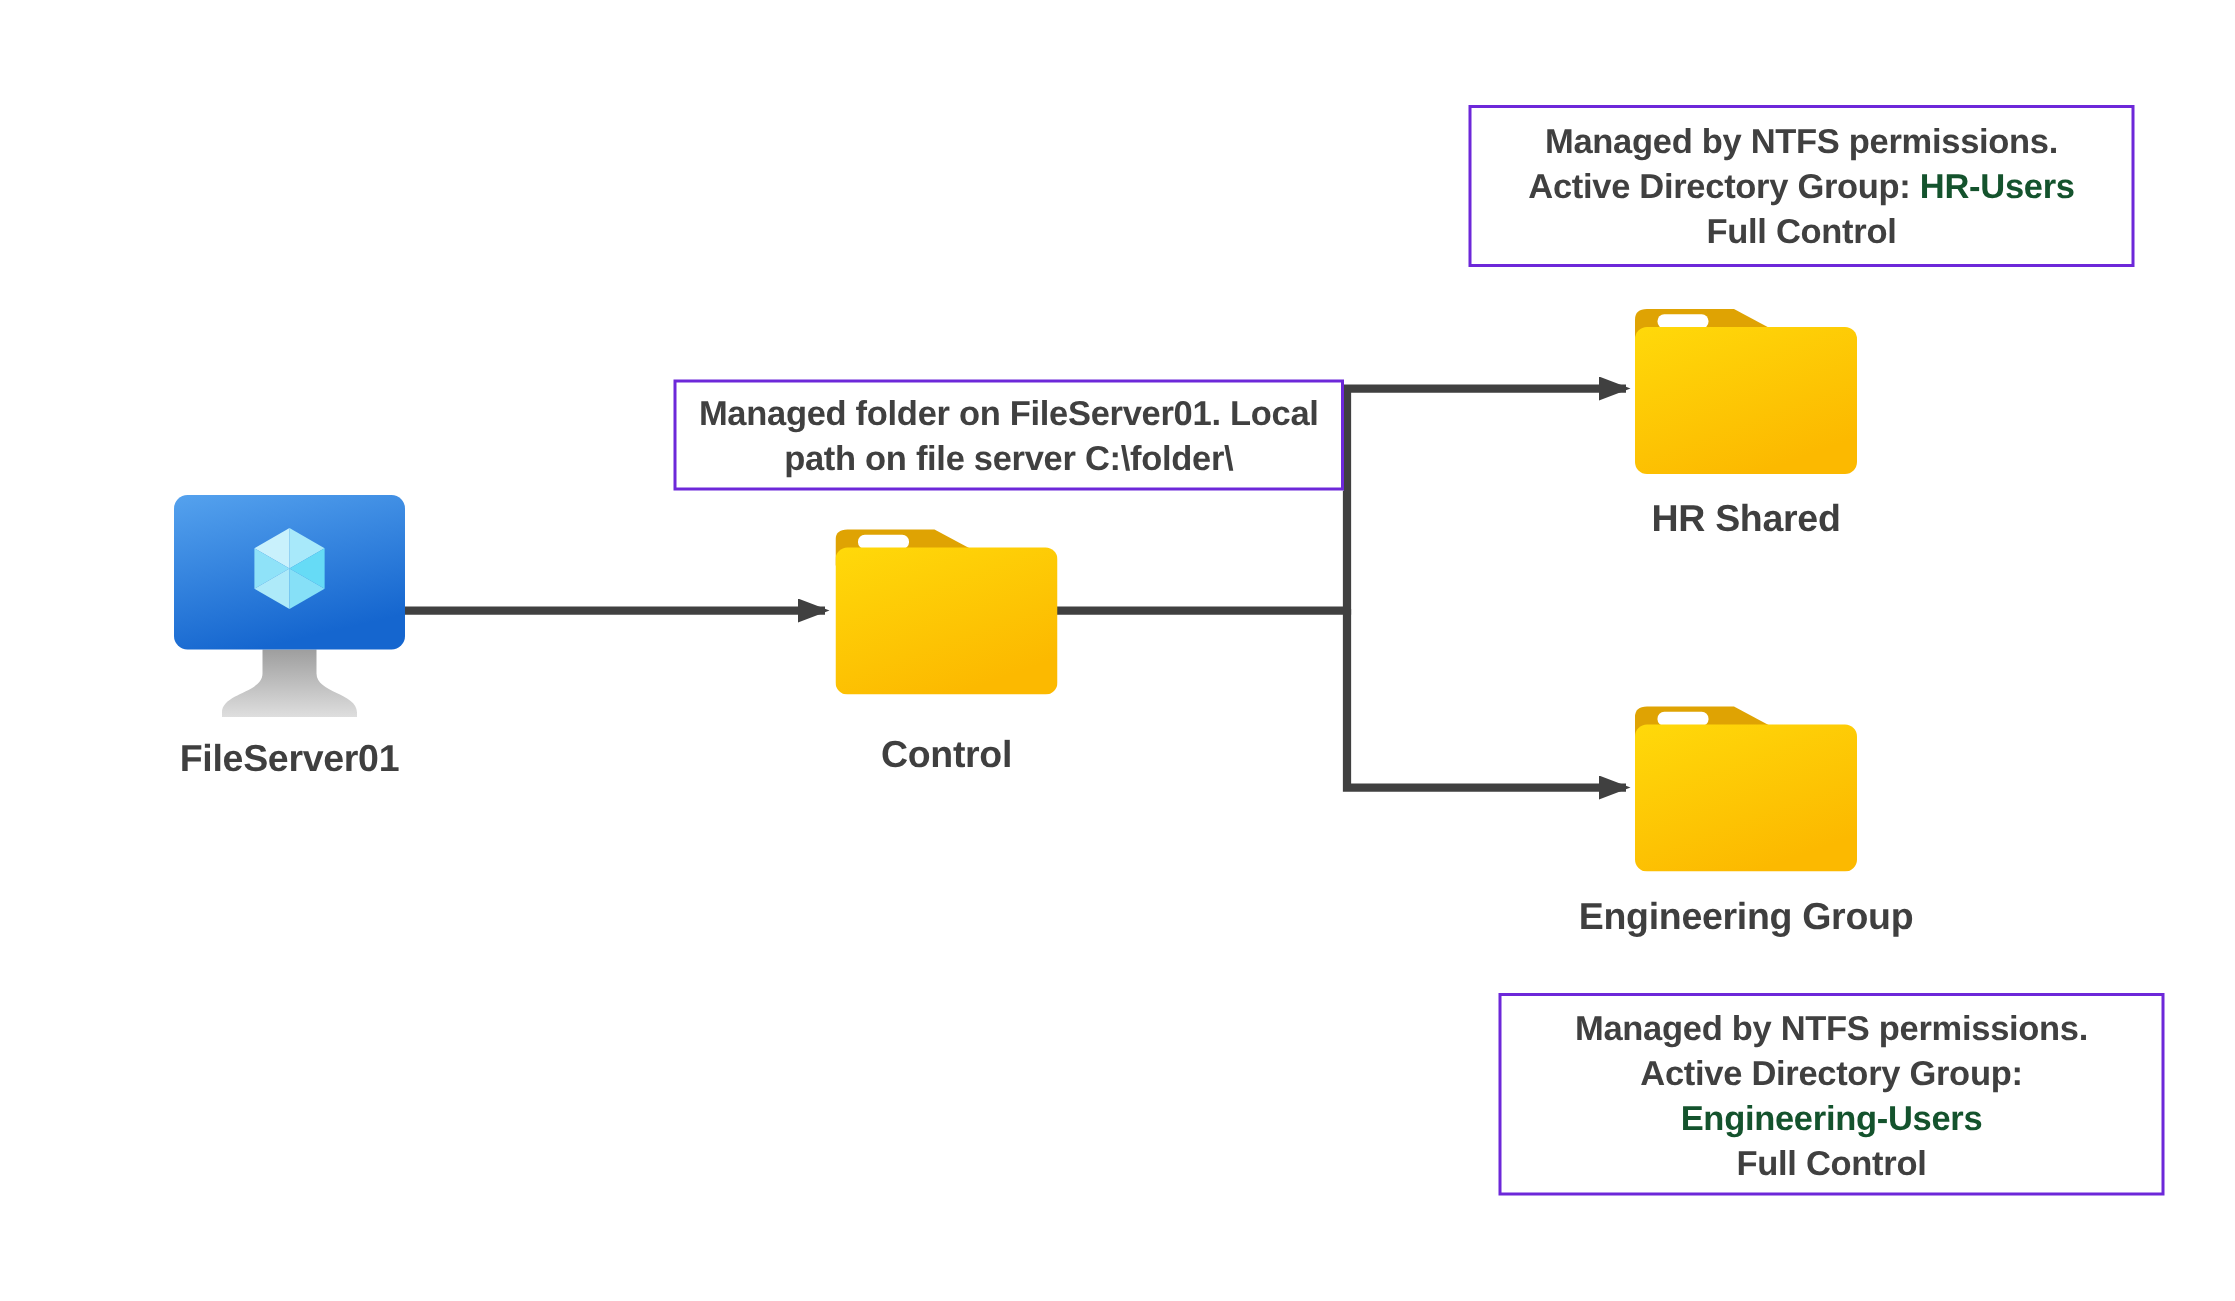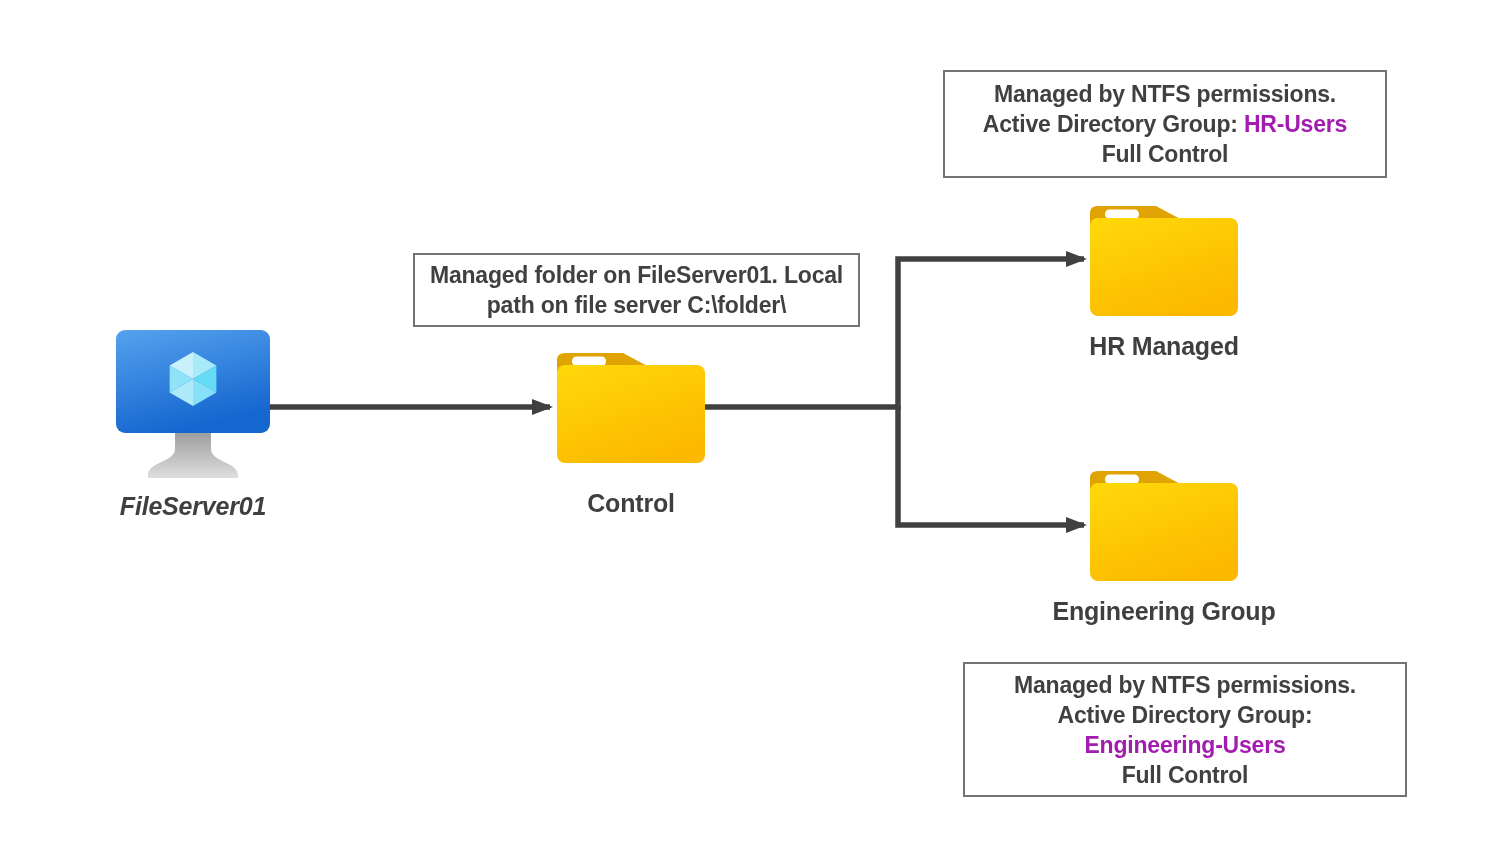--- a/index.html
+++ b/index.html
@@ -30,34 +30,35 @@
     font-size: 25px;
     font-weight: 700;
     letter-spacing: -0.2px;
     white-space: nowrap;
   }
 
   
   .note {
     position: absolute;
     box-sizing: border-box;
-    border: 2px solid #737373;
+    border: 2px solid #6d28d9;
     background: #ffffff;
     color: #404040;
     font-size: 23px;
     font-weight: 700;
     letter-spacing: -0.2px;
     line-height: 30px;
     text-align: center;
     display: flex;
     flex-direction: column;
     justify-content: center;
+    margin-left: 36px;
   }
   .note .line { white-space: nowrap; }
-  .blue { color: #a21caf; }
+  .blue { color: #14532d; }
 </style>
 </head>
 <body>
 
 <div class="canvas">
 
   <svg class="connectors">
     <defs>
       <marker id="arrow" markerUnits="userSpaceOnUse" markerWidth="24" markerHeight="18" refX="18" refY="8" orient="auto">
         <path d="M0,0 L21,8 L0,16 Z" fill="#404040"></path>
@@ -88,35 +89,35 @@
 
     <g>
       <polygon points="77,22 53.6,35.5 77,49" fill="#c9f1fc"></polygon>
       <polygon points="77,22 100.4,35.5 77,49" fill="#a8e9fa"></polygon>
       <polygon points="53.6,35.5 53.6,62.5 77,49" fill="#8fe2f8"></polygon>
       <polygon points="100.4,35.5 100.4,62.5 77,49" fill="#66dbf6"></polygon>
       <polygon points="53.6,62.5 77,76 77,49" fill="#aeeaf9"></polygon>
       <polygon points="100.4,62.5 77,76 77,49" fill="#86e0f7"></polygon>
     </g>
   </svg>
-  <div class="node-label" style="left:67px; top:492px; width:252px;font-style:italic;">FileServer01</div>
+  <div class="node-label" style="left:67px; top:492px; width:252px;">FileServer01</div>
 
   <svg class="abs" style="left:557px; top:351px;" width="148" height="112" viewBox="0 0 148 112">
     <path d="M0,26 V9 Q0,2 8,2 H66 L94,17 L94,26 Z" fill="#dfa303"></path>
     <rect x="15" y="5.5" width="34" height="9.5" rx="4.5" fill="#ffffff"></rect>
     <rect x="0" y="14" width="148" height="98" rx="8" fill="url(#gFolder)"></rect>
   </svg>
   <div class="node-label" style="left:505px; top:489px; width:252px;">Control</div>
 
   <svg class="abs" style="left:1090px; top:204px;" width="148" height="112" viewBox="0 0 148 112">
     <path d="M0,26 V9 Q0,2 8,2 H66 L94,17 L94,26 Z" fill="#dfa303"></path>
     <rect x="15" y="5.5" width="34" height="9.5" rx="4.5" fill="#ffffff"></rect>
     <rect x="0" y="14" width="148" height="98" rx="8" fill="url(#gFolder)"></rect>
   </svg>
-  <div class="node-label" style="left:1038px; top:332px; width:252px;">HR Managed</div>
+  <div class="node-label" style="left:1038px; top:332px; width:252px;">HR Shared</div>
 
   <svg class="abs" style="left:1090px; top:469px;" width="148" height="112" viewBox="0 0 148 112">
     <path d="M0,26 V9 Q0,2 8,2 H66 L94,17 L94,26 Z" fill="#dfa303"></path>
     <rect x="15" y="5.5" width="34" height="9.5" rx="4.5" fill="#ffffff"></rect>
     <rect x="0" y="14" width="148" height="98" rx="8" fill="url(#gFolder)"></rect>
   </svg>
   <div class="node-label" style="left:1014px; top:597px; width:300px;">Engineering Group</div>
 
   <div class="note" style="left:413px; top:253px; width:447px; height:74px;">
     <div class="line">Managed folder on FileServer01. Local</div>

